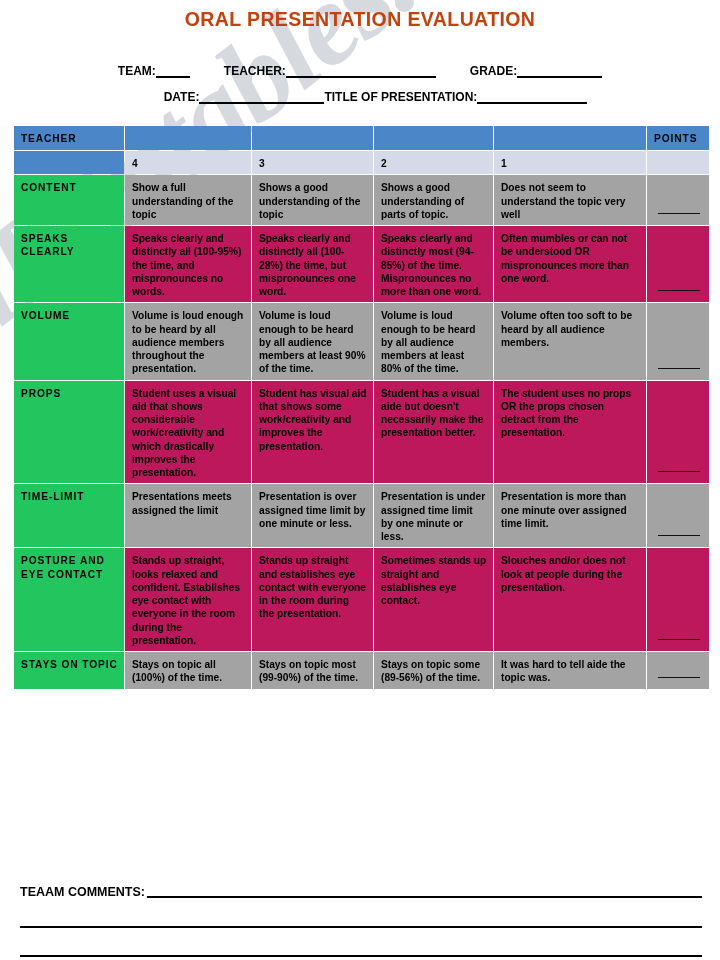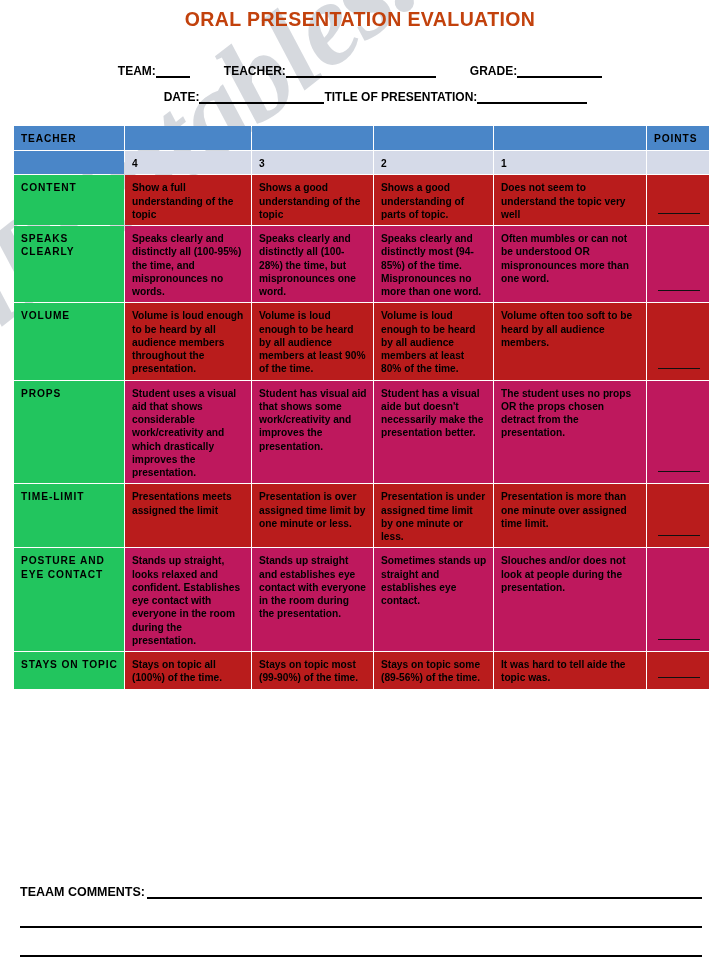--- a/index.html
+++ b/index.html
@@ -116,21 +116,21 @@
     padding-top: 8px;
     line-height: 1.55;
   }
   .sub-cell {
     background: #d5dae8;
     height: 21px;
     padding-top: 4px;
     font-size: 10.5px;
   }
   .sub-blue { background: #4a86c8; }
-  .rowA { background: #b91c1c; }
+  .rowA { background: #a3a3a3; }
   .rowB { background: #be185d; }
 
   .pts-cell { position: relative; }
   .pts-line {
     position: absolute;
     left: 11px;
     bottom: 11px;
     width: 42px;
     border-bottom: 1.8px solid #111;
   }
@@ -138,21 +138,21 @@
   
   .comments {
     position: absolute;
     left: 20px;
     top: 885px;
     width: 682px;
     z-index: 10;
   }
   .cm-row1 {
     display: flex;
-    align-items: flex-end;
+    align-items: flex-start;
     font-size: 12.5px;
     font-weight: bold;
     white-space: nowrap;
   }
   .cm-row1 .rule {
     flex: 1;
     border-bottom: 2.3px solid #000;
     height: 13px;
     margin-left: 2px;
   }

